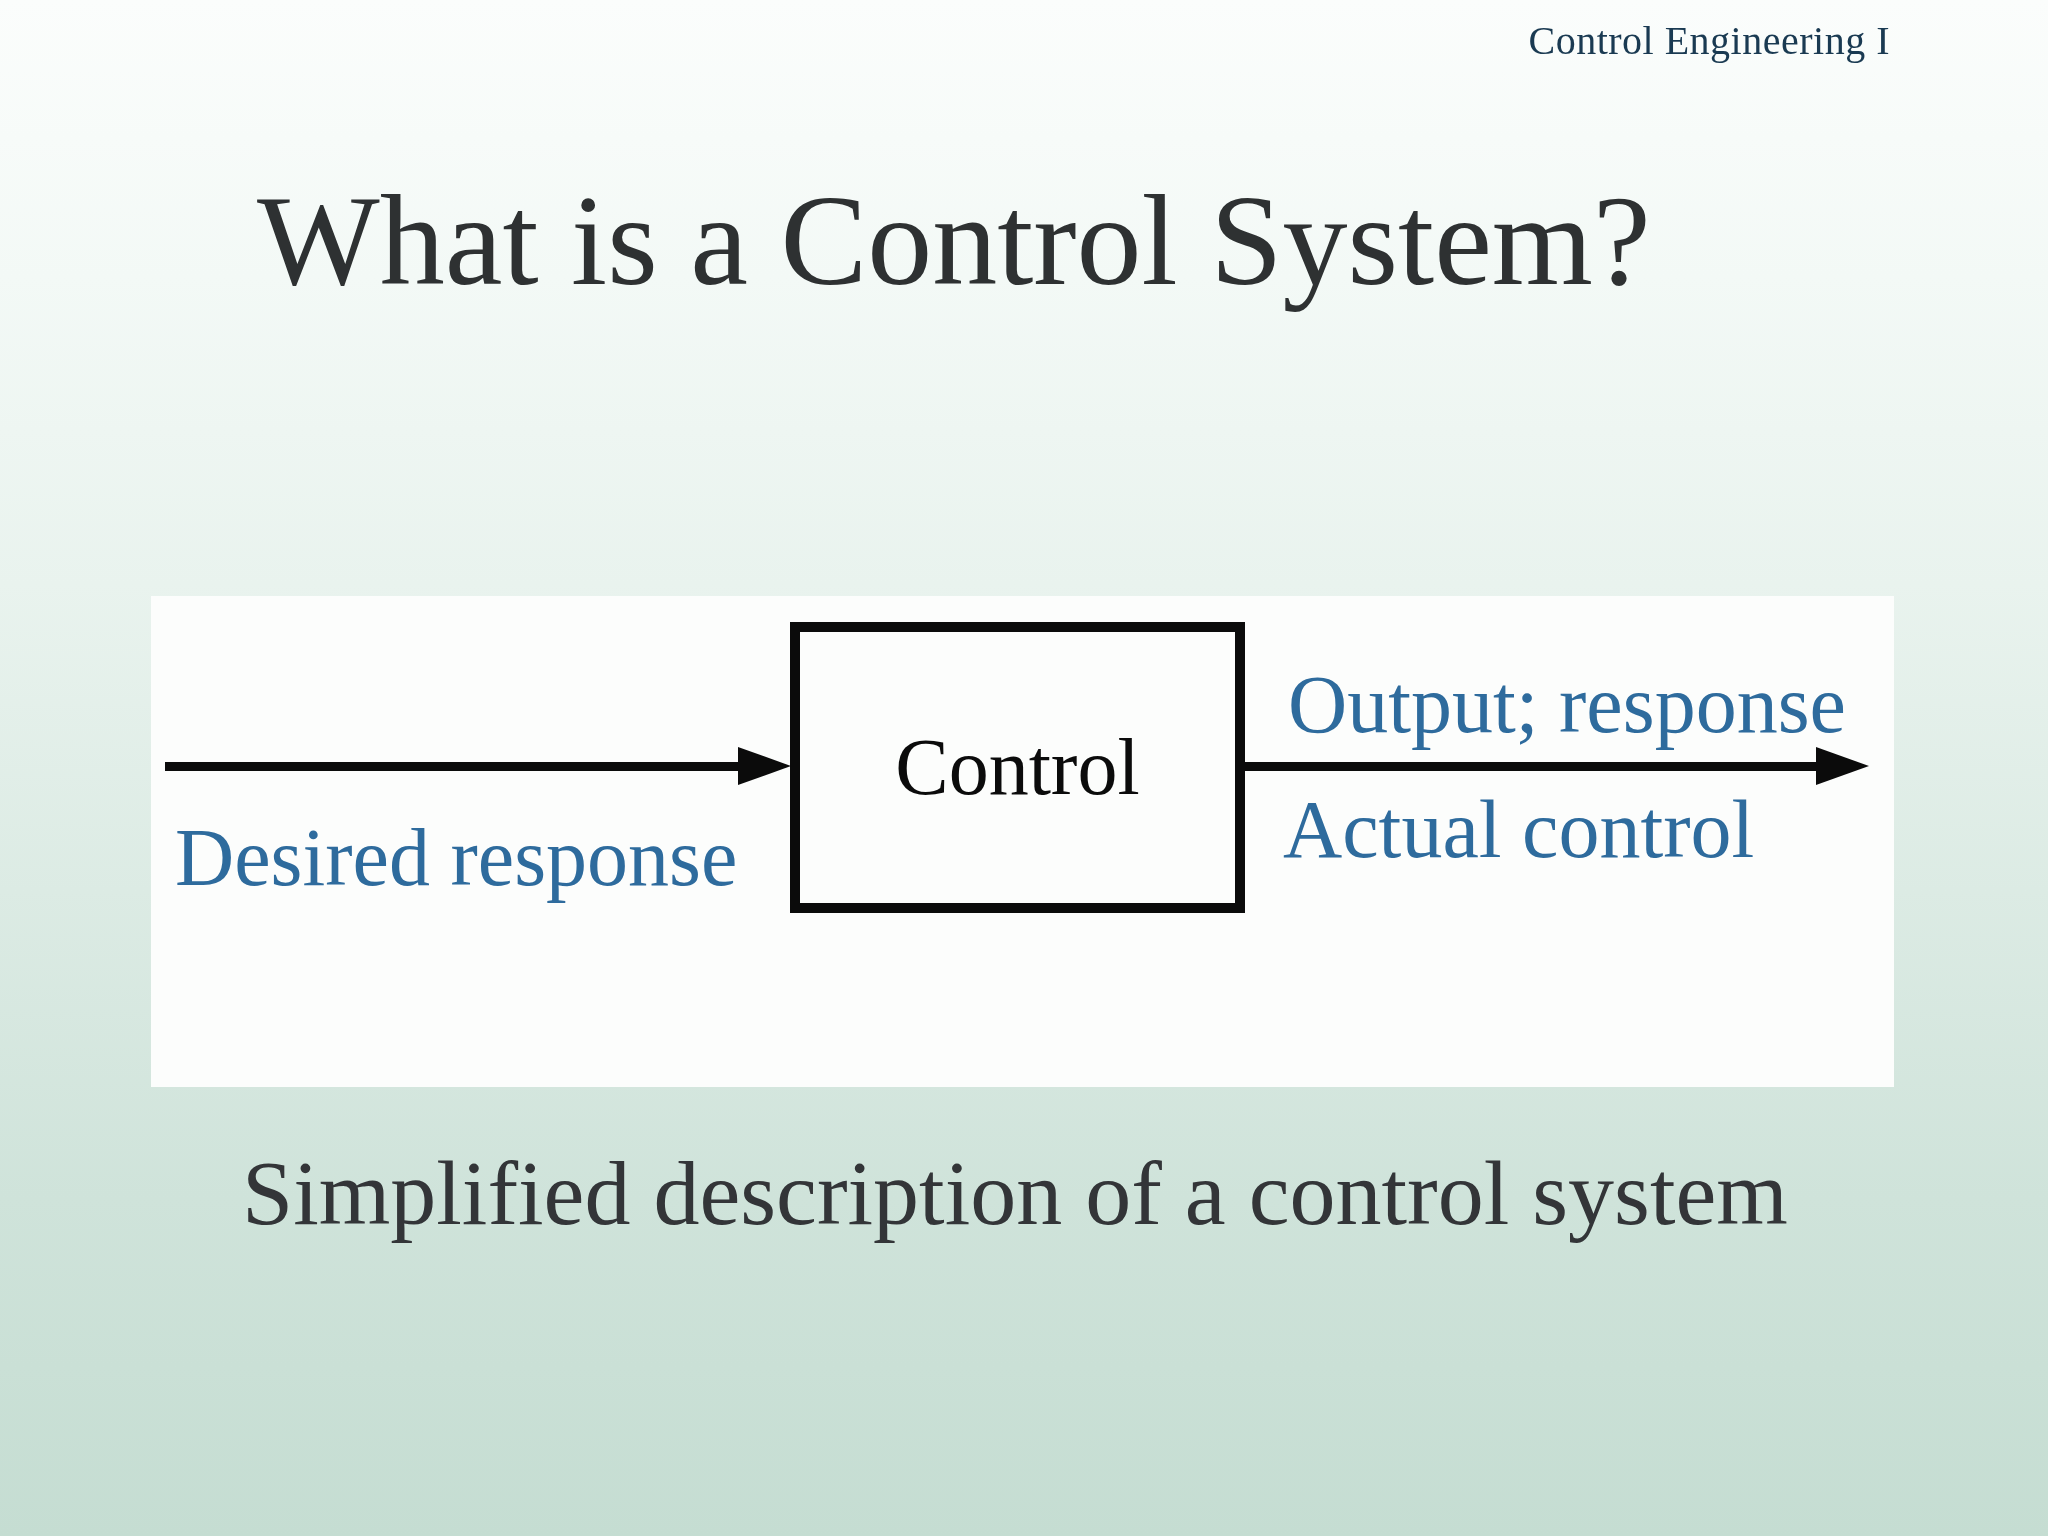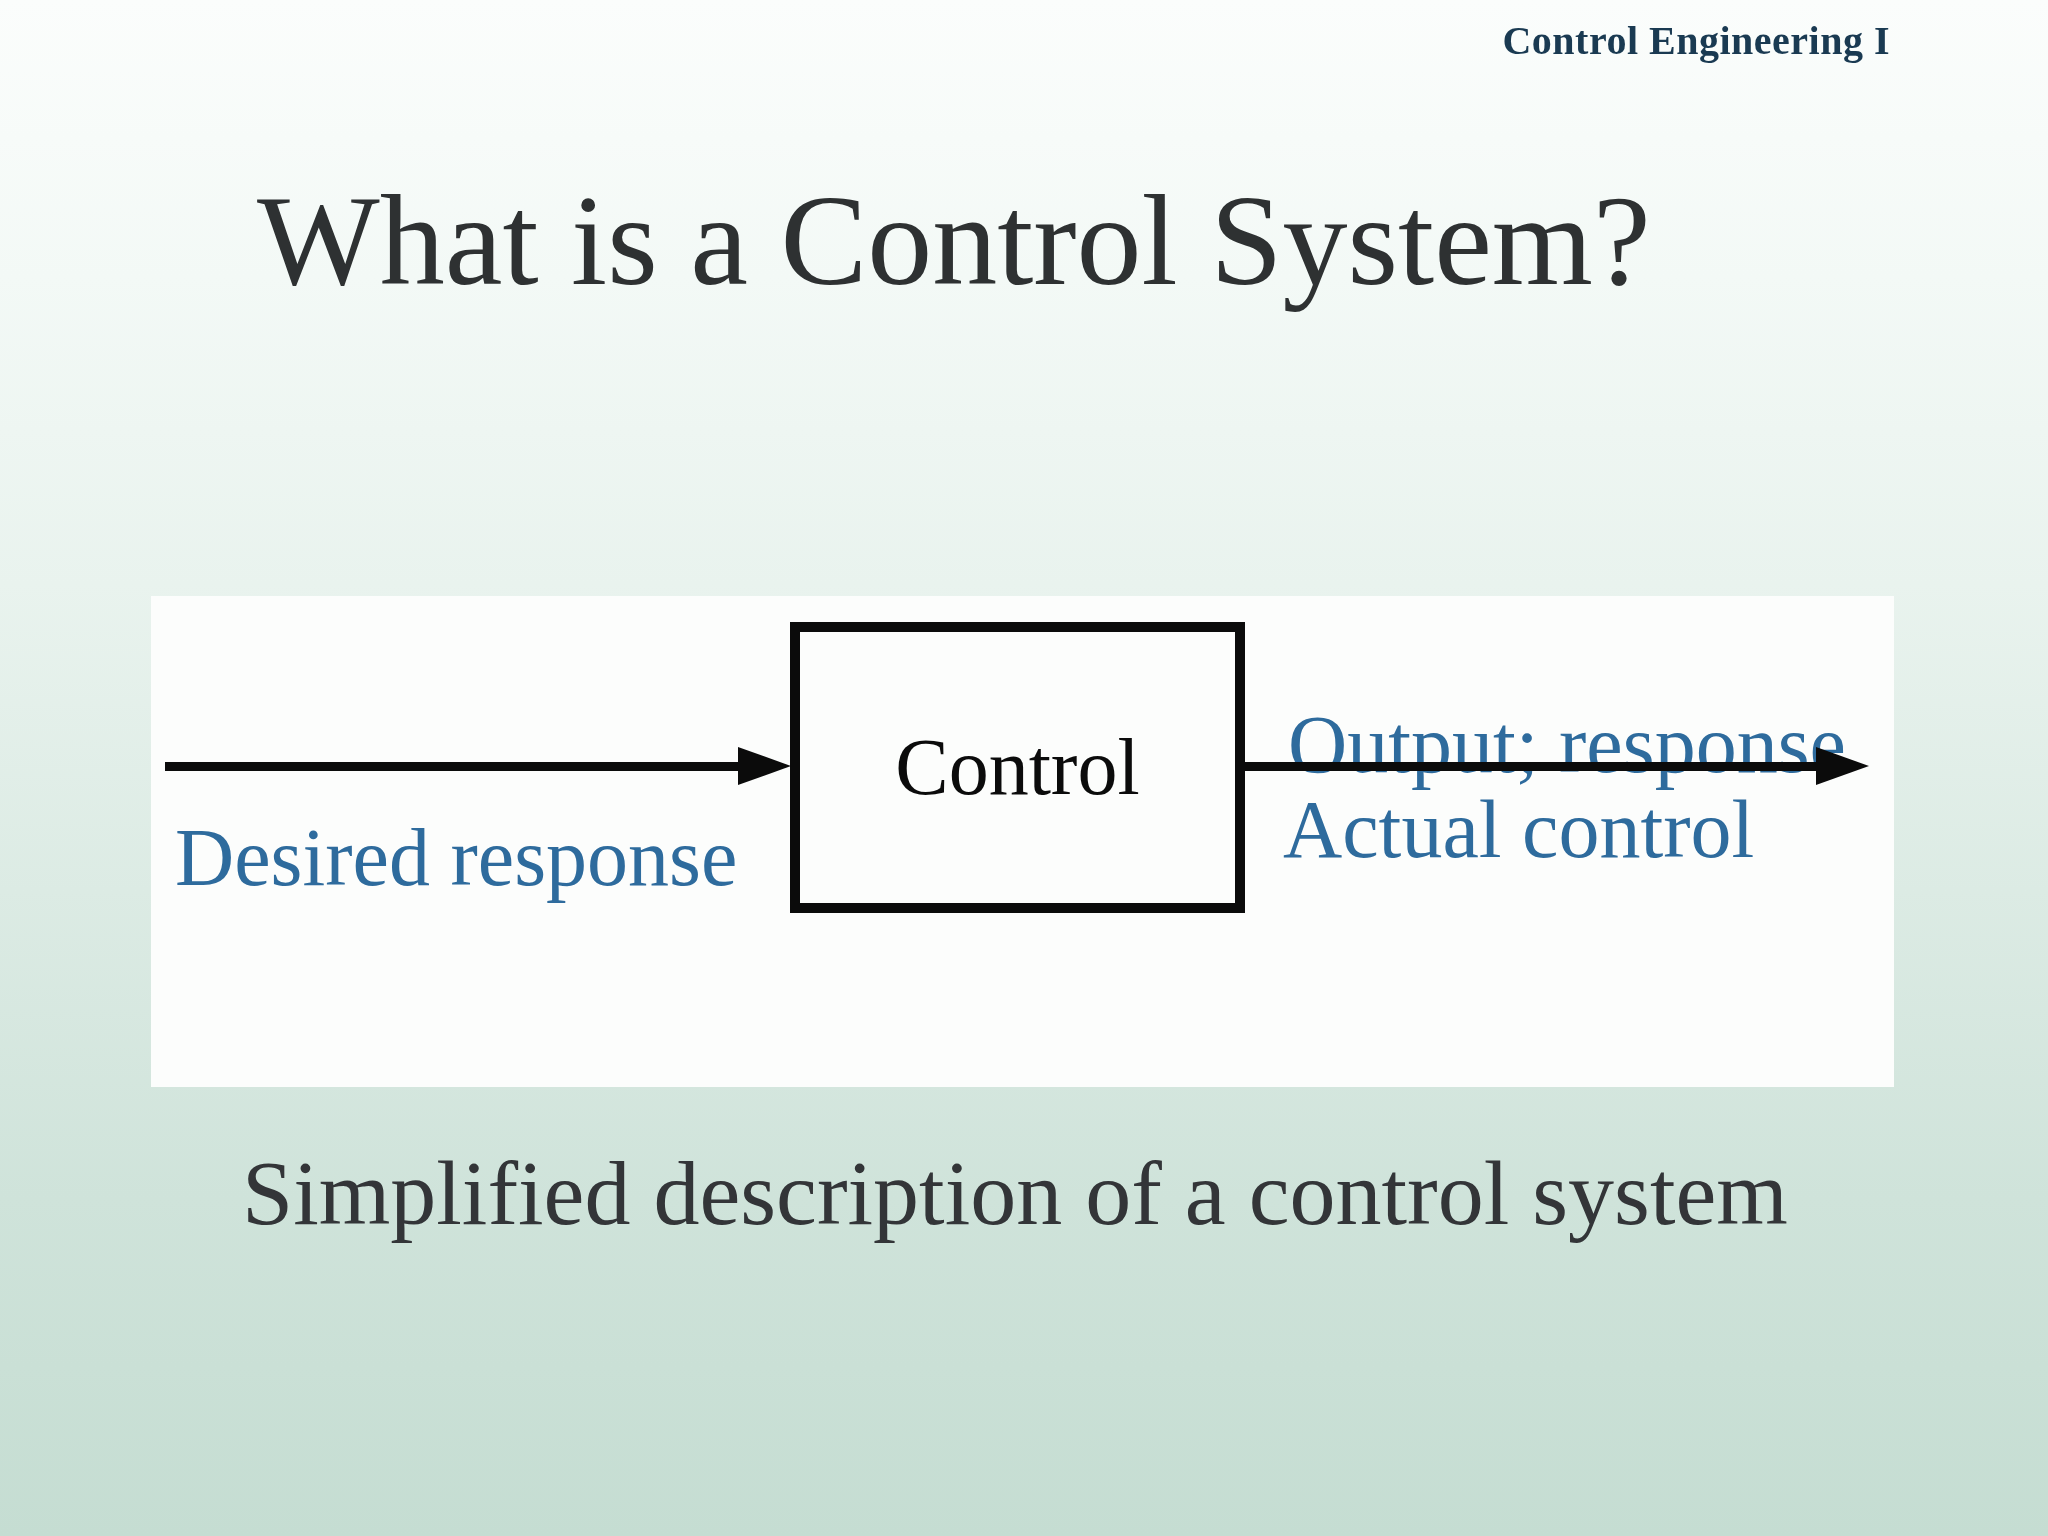--- a/index.html
+++ b/index.html
@@ -11,38 +11,37 @@
     position:relative;width:2048px;height:1536px;
     background:linear-gradient(180deg,
       var(--bg_top) 0%, #f3f9f6 18%, #e9f3ee 38%,
       #dcebe4 58%, #cfe3da 78%, var(--bg_bottom) 100%);
   }
   .course{
     position:absolute;top:21px;right:158px;
     font-size:40px;line-height:1;
     color:var(--header_navy);
     letter-spacing:0.5px;
-    font-weight:bold;
   }
   .title{
     position:absolute;left:253px;top:171px;margin:4px;
     font-size:130px;font-weight:400;line-height:1;
     color:var(--title_dark);
   }
   .panel{
     position:absolute;left:151px;top:596px;width:1743px;height:491px;
     background:var(--panel_white);
   }
   .lbl{
     position:absolute;font-size:82px;line-height:1;white-space:nowrap;
     color:var(--label_blue);
   }
   .input-top{left:84px;top:68px;}
   .input-bottom{left:24px;top:193px;margin-top:28px;}
-  .output-top{left:1137px;top:68px;margin-top:40px;}
+  .output-top{left:1137px;top:68px;}
   .output-bottom{left:1132px;top:193px;}
   .arrow-line{
     position:absolute;height:9px;background:var(--ink_black);top:166px;
   }
   .arrow-line.left{left:14px;width:577px;}
   .arrow-line.right{left:1094px;width:573px;}
   .arrowhead{
     position:absolute;width:0;height:0;top:151px;
     border-top:19px solid transparent;
     border-bottom:19px solid transparent;

